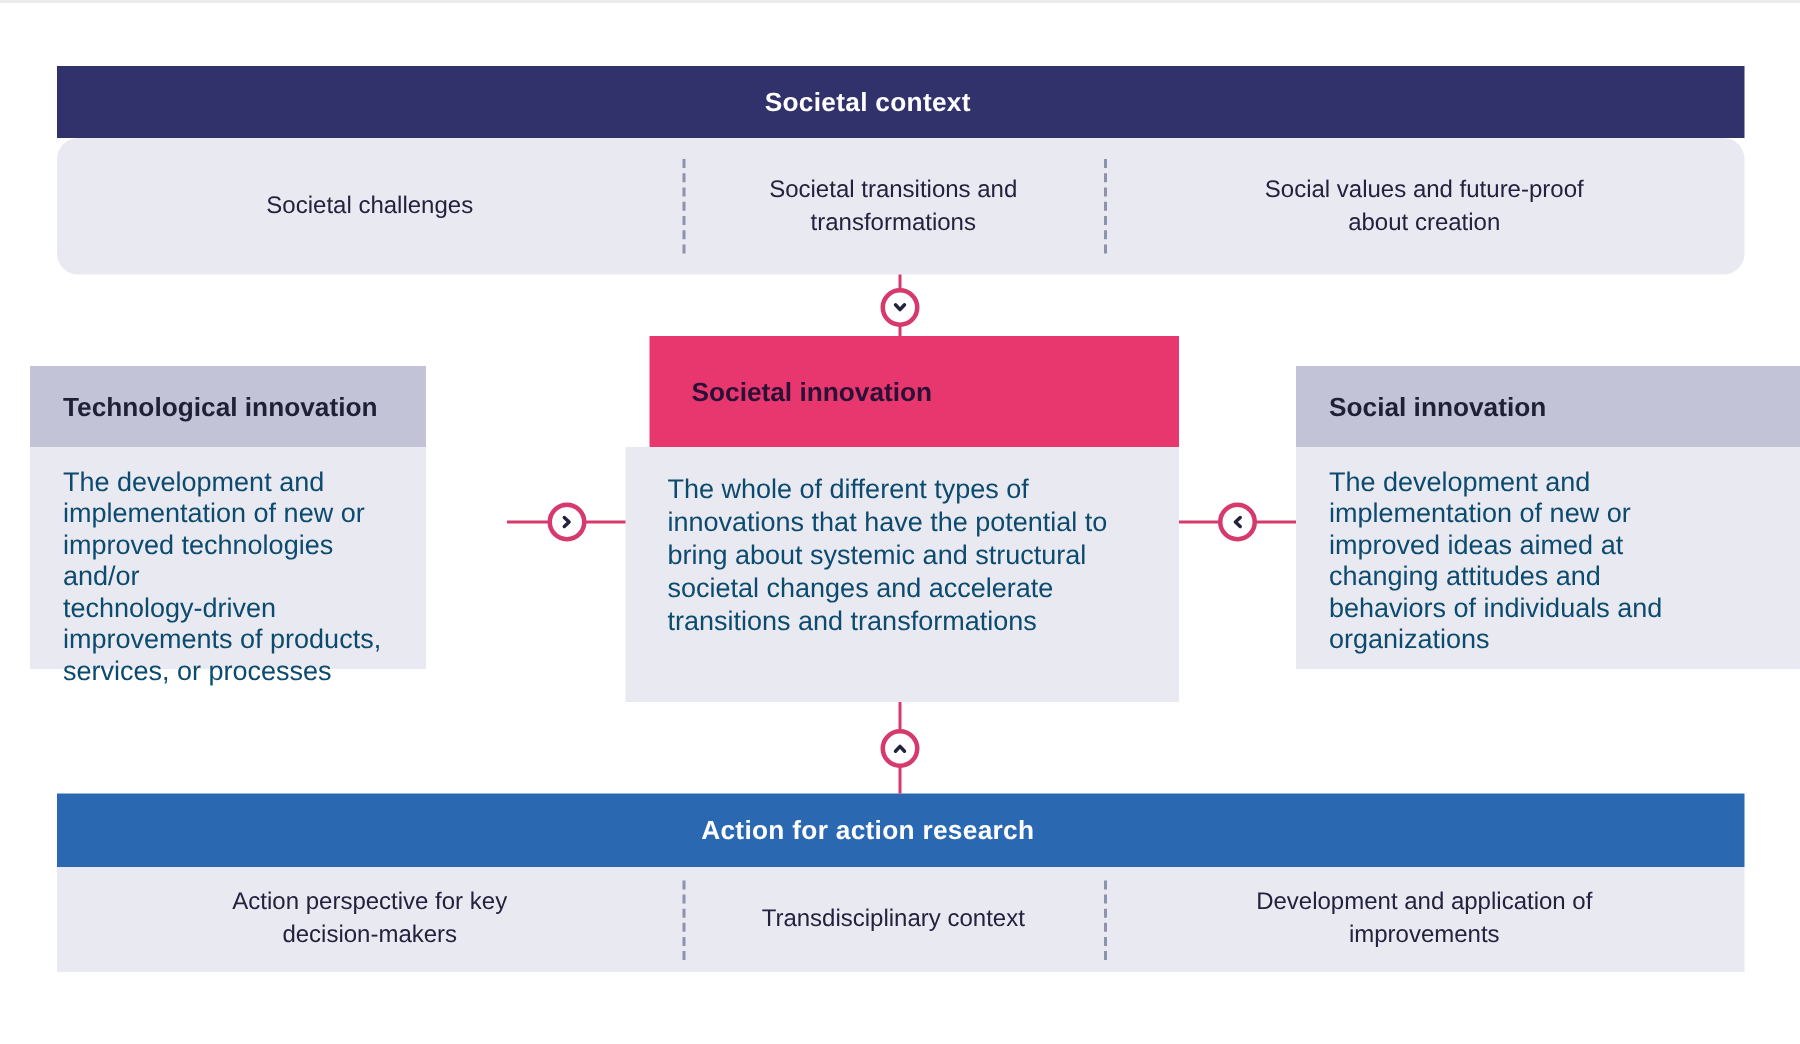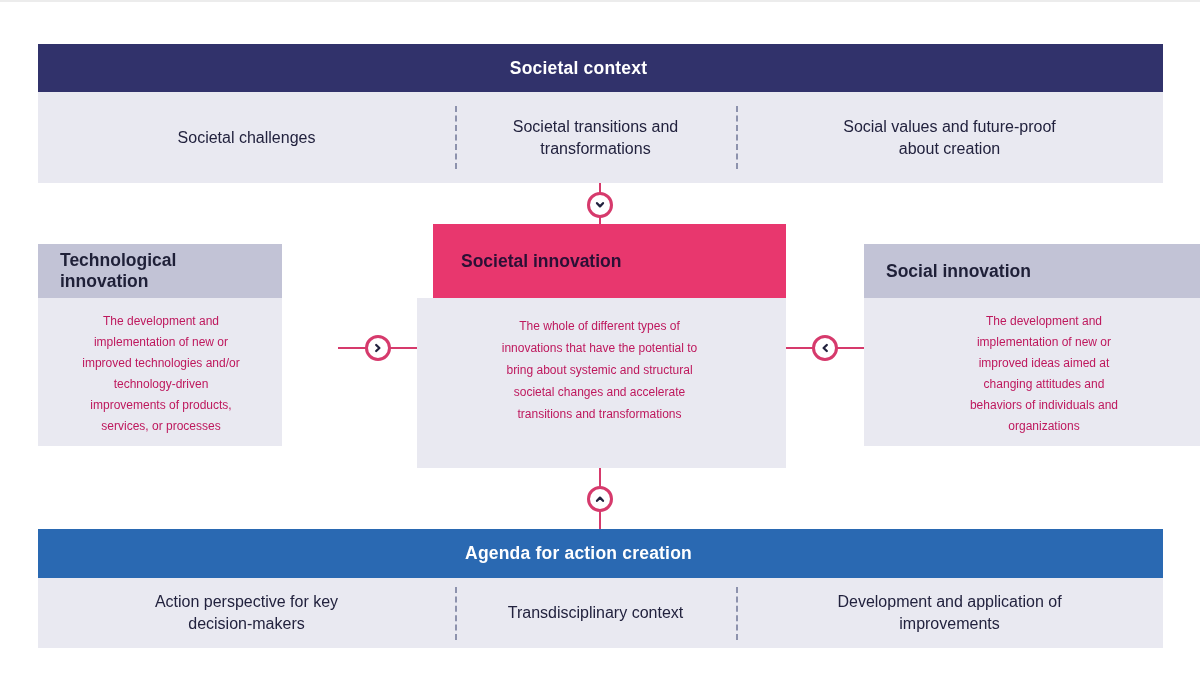--- a/index.html
+++ b/index.html
@@ -24,55 +24,55 @@
   .band-titlebar.navy { height:48px; background:#31326b; }
   .band-titlebar.blue { height:49px; background:#2a69b2; }
   .band-title {
     position:relative; left:-38px; width:100%;
     text-align:center; color:#ffffff; font-weight:bold; font-size:17.5px;
     letter-spacing:.2px;
     margin-left:32px;
   }
 
   .band-row { position:relative; width:100%; background:#e9e9f1; display:grid; }
-  .band-row-top { height:91px; grid-template-columns:417px 281px 427px; }
+  .band-row-top { height:91px; grid-template-columns:417px 281px 427px;border-radius:14px; }
   .band-row-bottom { height:70px; grid-template-columns:417px 281px 427px; }
   .cell {
     display:flex; align-items:center; justify-content:center;
     text-align:center; color:#22223e; font-size:16px; line-height:1.35;
     padding:0 12px;
   }
   .cell span { white-space:pre-line; }
   .vsep {
     position:absolute; width:0; border-left:2px dashed #8d92ad;
   }
   .band-row-top .vsep { top:14px; height:63px; }
   .band-row-bottom .vsep { top:9px; height:53px; }
   .vsep.s1 { left:417px; }
   .vsep.s2 { left:698px; }
 
   
   .box { position:absolute; }
-  .box-left  { left:38px;  top:244px; width:244px; }
+  .box-left  { left:20px;  top:244px; width:264px; }
   .box-right { left:864px; top:244px; width:358px; }
   .box-center{ left:417px; top:224px; width:369px; }
 
   .box-header {
     display:flex; align-items:center;
     font-weight:bold; font-size:17.5px; color:#1f2038;
   }
   .box-left  .box-header, .box-right .box-header {
     height:54px; background:#c2c3d6; padding:0 22px;
   }
   .box-center .box-header {
     height:74px; background:#e8376e; padding:0 28px; color:#2b1035;margin-left:16px;
   }
   .box-body {
-    background:#e9e9f1; color:#be185d; font-size:12px;
-    line-height:21px; white-space:pre-line;text-align:center;
+    background:#e9e9f1; color:#0c4a6e; font-size:18px;
+    line-height:21px; white-space:pre-line;
   }
   .box-left .box-body, .box-right .box-body { height:148px; padding:13px 20px 0 22px; }
   .box-center .box-body { height:170px; padding:17px 32px 0 28px; line-height:22px; }
 
   
   .conn { position:absolute; background:#d63a6c; z-index:1; }
   .conn-v { width:2px; left:599px; }
   .conn-v.top { top:183px; height:41px; }
   .conn-v.bottom { top:468px; height:61px; }
   .conn-h { height:2px; top:347px; }
@@ -175,21 +175,21 @@
     </svg>
   </div>
   <div class="conn-circle c-right">
     <svg width="14" height="14" viewBox="0 0 14 14">
       <polyline class="chev" points="8.8,4 5.6,7 8.8,10"></polyline>
     </svg>
   </div>
 
   <section class="band band-bottom">
     <div class="band-titlebar blue">
-      <div class="band-title">Agenda for action creation</div>
+      <div class="band-title">Action for action research</div>
     </div>
     <div class="band-row band-row-bottom">
       <div class="cell">
         <span>Action perspective for key
 decision-makers</span>
       </div>
       <div class="cell">
         <span>Transdisciplinary context</span>
       </div>
       <div class="cell">

